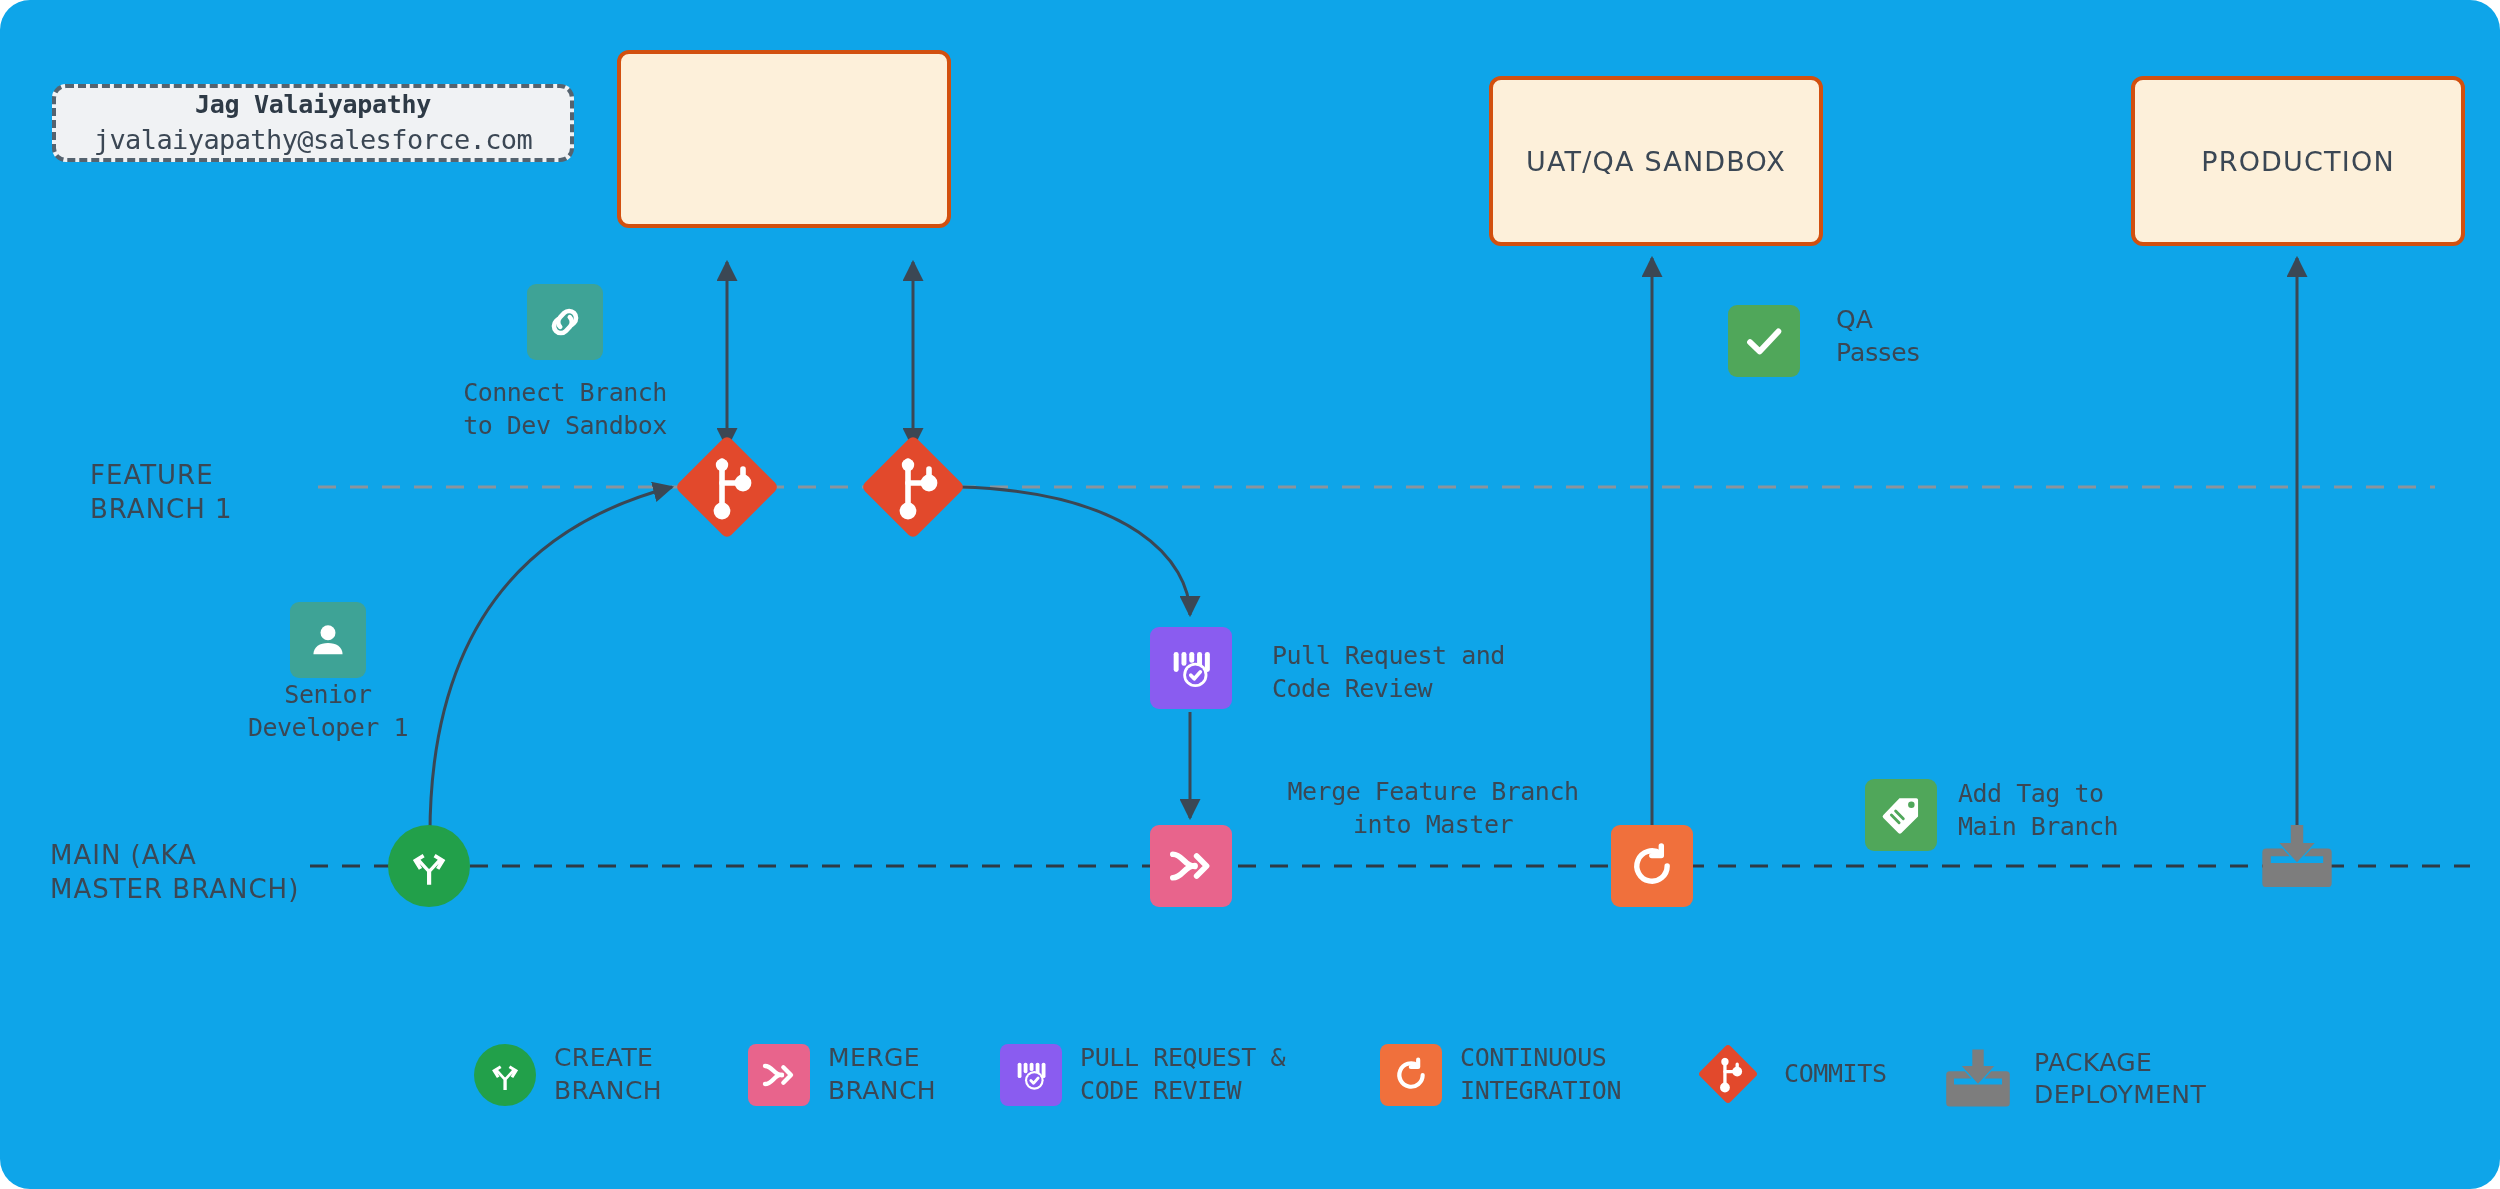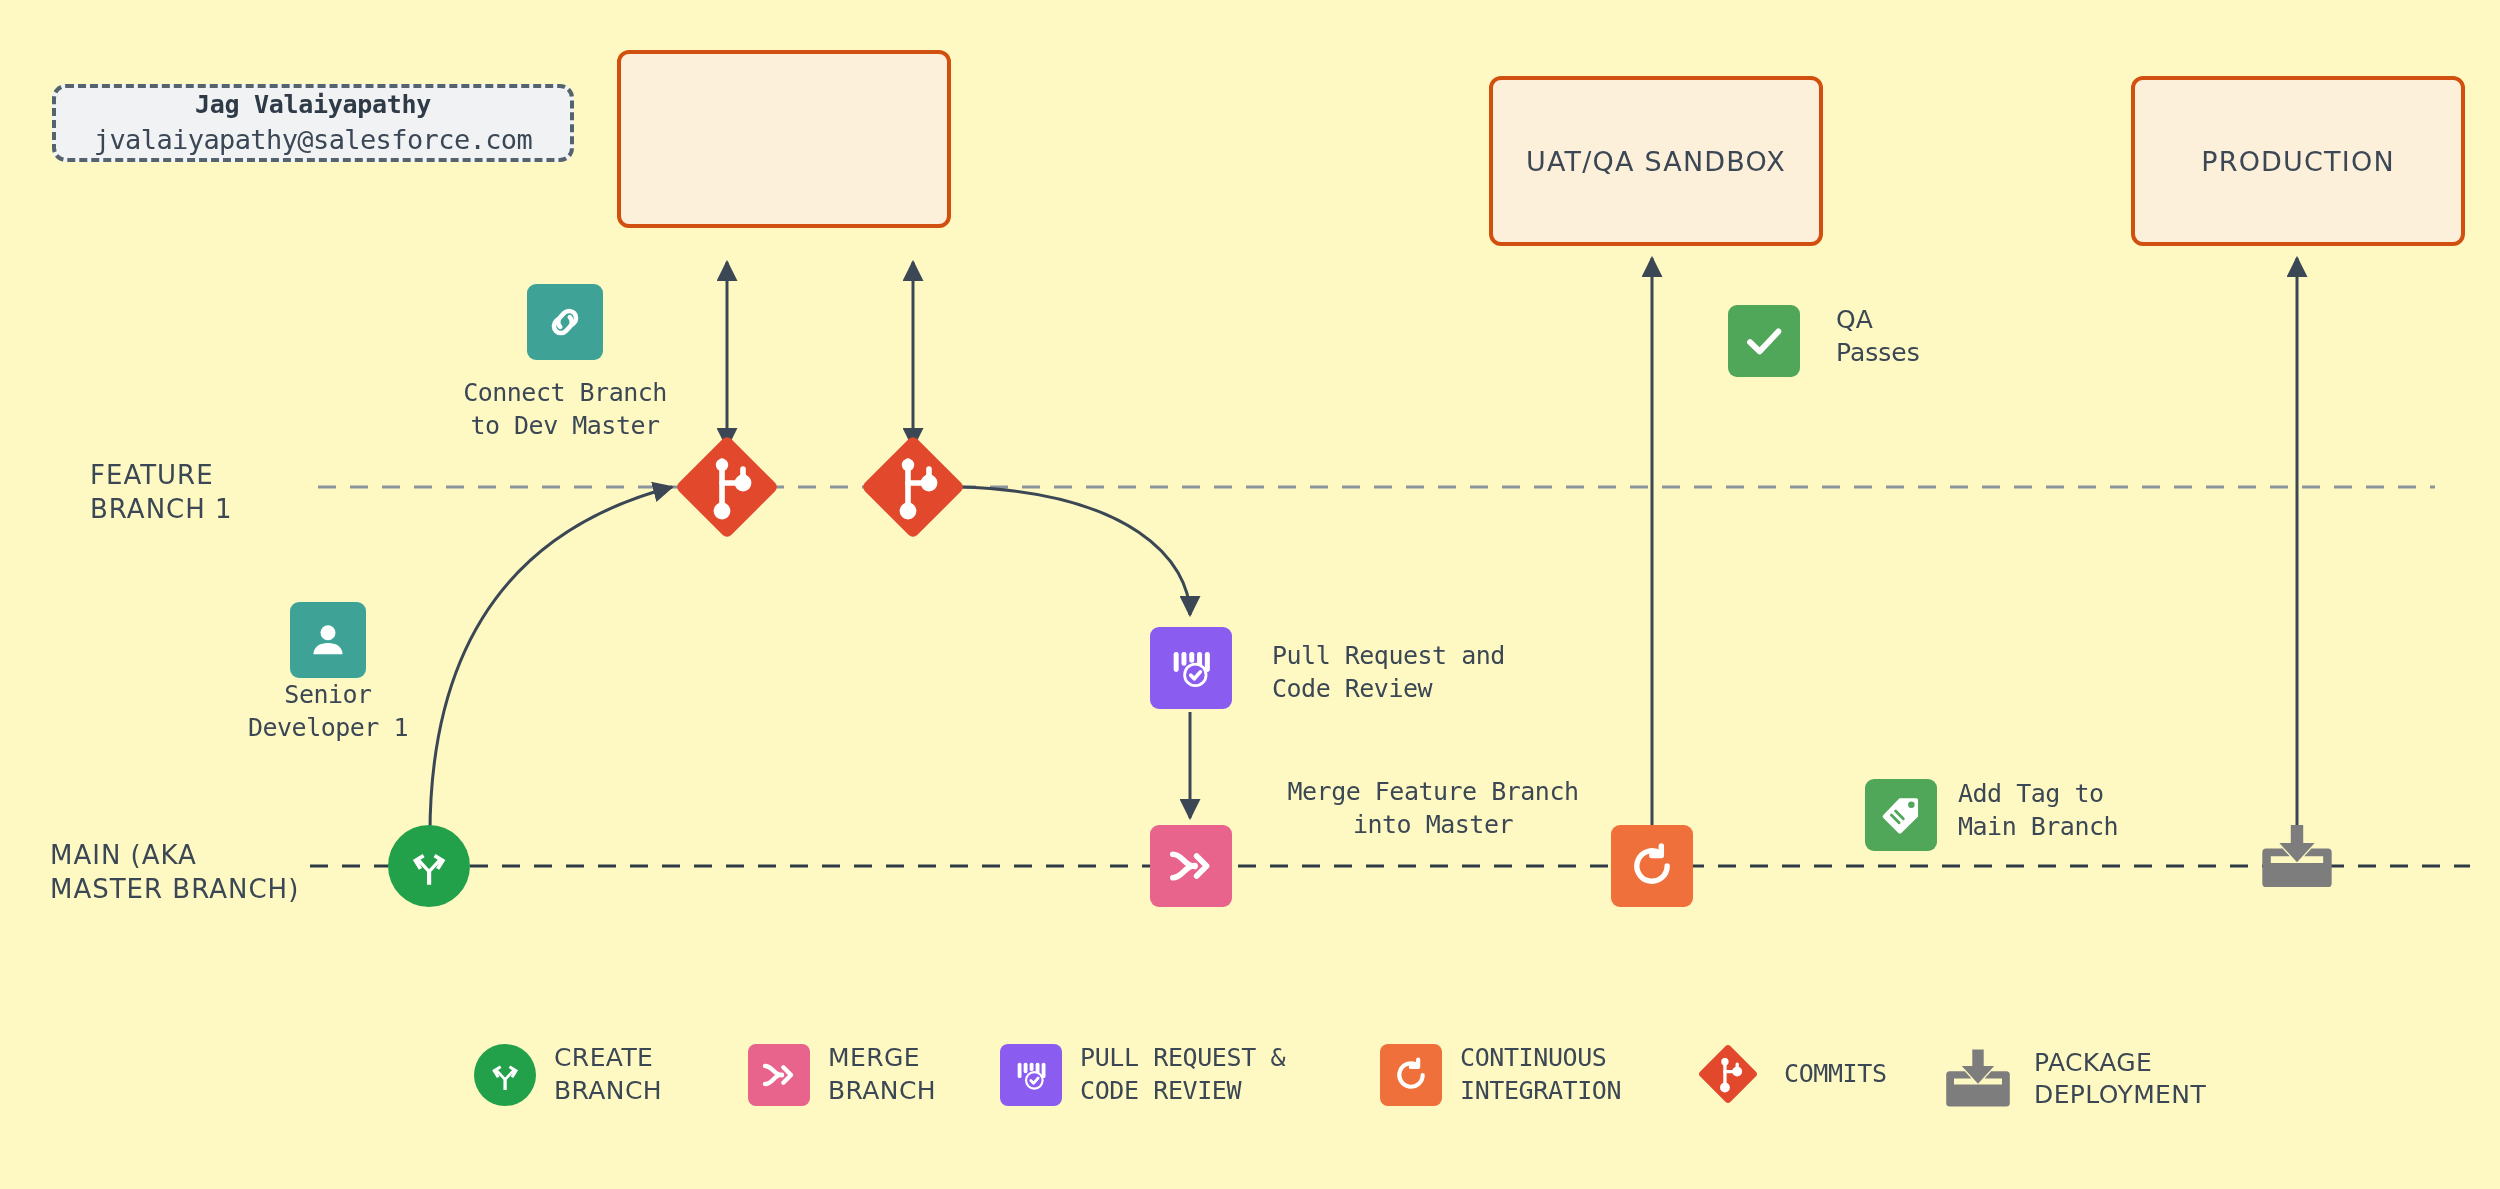--- a/index.html
+++ b/index.html
@@ -9,22 +9,23 @@
     background: #ffffff;
   }
   body {
     font-family: "DejaVu Sans Mono", monospace;
     color: #2e3a46;
   }
   #canvas {
     position: relative;
     width: 2500px;
     height: 1189px;
-    background: #fef9c3;
+    background: #0ea5e9;
     overflow: hidden;
+    border-radius: 30px;
   }
   #edges {
     position: absolute;
     left: 0;
     top: 0;
     width: 2500px;
     height: 1189px;
     pointer-events: none;
   }
   .node {
@@ -222,21 +223,21 @@
   <div class="lane-label" style="left:50px; top:838px;">MAIN (AKA
 MASTER BRANCH)</div>
 
   <div class="tile" style="left:527px; top:284px; width:76px; height:76px; background:#3ea396;">
     <svg width="46" height="46" viewBox="0 0 24 24" fill="none" stroke="#ffffff" stroke-width="2.4" stroke-linecap="round" stroke-linejoin="round">
       <path d="M9.5 14.5 a3.6 3.6 0 0 1 0-5.1 l2.1-2.1 a3.6 3.6 0 0 1 5.1 5.1 l-1 1"></path>
       <path d="M14.5 9.5 a3.6 3.6 0 0 1 0 5.1 l-2.1 2.1 a3.6 3.6 0 0 1-5.1-5.1 l1-1"></path>
     </svg>
   </div>
   <div class="anno center" style="left:430px; top:376px; width:270px;">Connect Branch
-to Dev Master</div>
+to Dev Sandbox</div>
 
   <div class="tile" style="left:290px; top:602px; width:76px; height:76px; background:#3ea396;">
     <svg width="46" height="46" viewBox="0 0 24 24" fill="#ffffff">
       <circle cx="12" cy="8.2" r="3.9"></circle>
       <path d="M4.4 19.4 c0-3.9 3.4-5.9 7.6-5.9 s7.6 2 7.6 5.9 z"></path>
     </svg>
   </div>
   <div class="anno center" style="left:198px; top:678px; width:260px;">Senior
 Developer 1</div>
 

